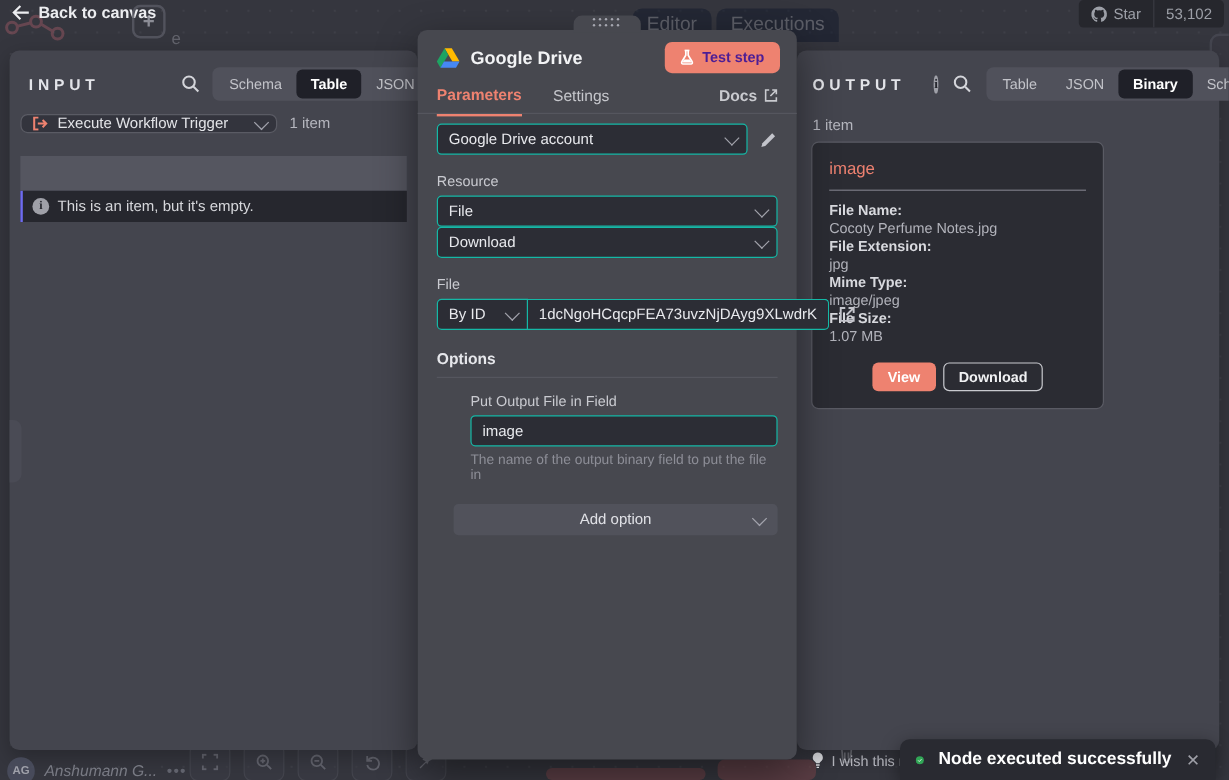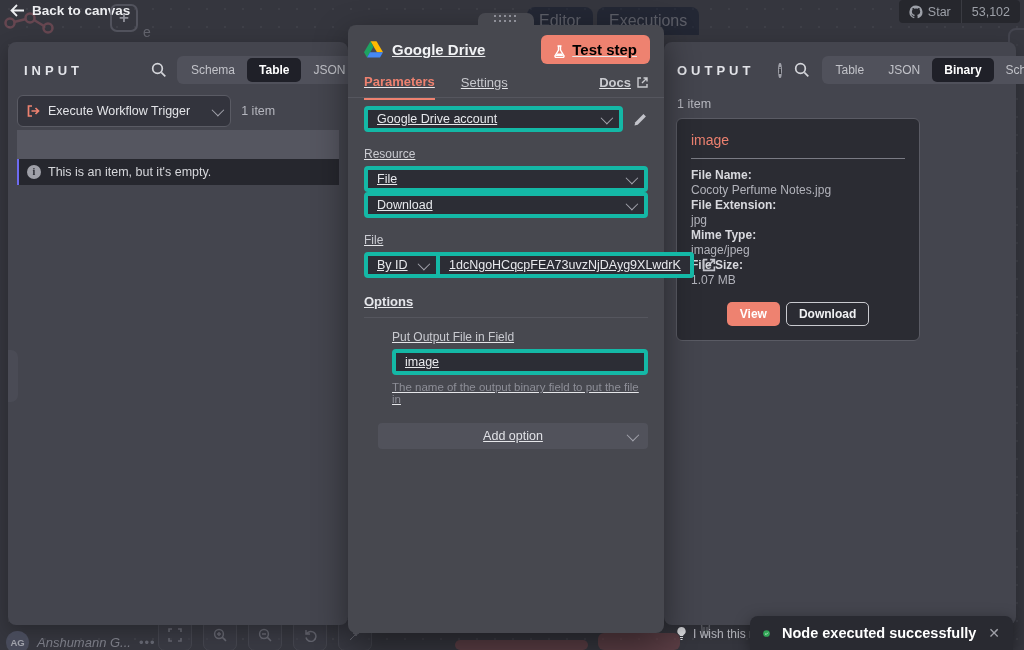--- a/index.html
+++ b/index.html
@@ -48,66 +48,66 @@
   .panel-header { display:flex; align-items:center; padding:14px 12px 10px 16px; gap:10px; }
   .panel-title { font-size:13px; font-weight:600; letter-spacing:4px; color:#e3e4e9; }
   .pill {
     display:flex; align-items:center; background:#50515b; border-radius:6px; padding:2px; margin-left:auto;
   }
   .pill .tab { font-size:12px; color:#c2c3c9; padding:5px 12px; border-radius:5px; cursor:pointer; white-space:nowrap; }
   .pill .tab.active { background:#1f2028; color:#ffffff; font-weight:bold; }
   .count { font-size:12.5px; color:#b5b6be; }
 
   .node-select {
-    display:flex; align-items:center; gap:8px; height:32px; padding:0 9px;
+    display:flex; align-items:center; gap:8px; height:16px; padding:0 9px;
     background:#33343d; border:1px solid #5a5b64; border-radius:6px; font-size:12.5px; color:#e3e4e8;
   }
   .chev { width:9px; height:9px; border-right:1.6px solid #a3a4ad; border-bottom:1.6px solid #a3a4ad; transform:rotate(45deg) translateY(-2px); flex:none; }
 
   .tbl-head { position:absolute; left:9px; right:9px; top:88px; height:29px; background:#555660; }
   .tbl-row {
     position:absolute; left:9px; right:9px; top:117px; height:26px; background:#26272e;
     border-left:2px solid #6e6bf1; display:flex; align-items:center; gap:7px; padding:0 8px;
     font-size:12.5px; color:#d6d7db;
   }
   .info-dot {
     width:14px; height:14px; border-radius:50%; background:#9fa0a8; color:#26272e;
     font-size:10px; font-weight:bold; text-align:center; line-height:14px; font-family:"Liberation Serif", serif;
   }
   .panel-handle { position:absolute; left:0; top:308px; width:10px; height:52px; background:#4a4b55; border-radius:0 7px 7px 0; }
 
   
   .dialog {
     position:absolute; left:348px; top:25px; width:316px; height:608px;
-    background:#47484f; border-radius:8px; box-shadow:0 12px 34px rgba(0,0,0,.45);text-decoration:underline;
+    background:#47484f; border-radius:8px; box-shadow:0 12px 34px rgba(0,0,0,.45);
   }
   .drag-tab {
     position:absolute; top:-12px; left:50%; transform:translateX(-50%);
     width:56px; height:14px; background:#47484f; border-radius:7px 7px 0 0;
     display:flex; align-items:center; justify-content:center;
   }
   .drag-dots { display:grid; grid-template-columns:repeat(5,5px); grid-template-rows:repeat(2,5px); }
   .drag-dots i { width:2px; height:2px; border-radius:50%; background:#a6a7b0; }
   .dlg-header { display:flex; align-items:center; gap:9px; padding:10px 14px 6px 16px; }
   .dlg-title { font-size:15px; font-weight:bold; color:#f2f3f5; }
   .test-btn {
-    margin-left:auto; display:flex; align-items:flex-end; gap:7px;
-    background:#ee8270; color:#000000; font-size:15px; font-weight:bold;
+    margin-left:auto; display:flex; align-items:flex-start; gap:7px;
+    background:#ee8270; color:#4c1d95; font-size:12px; font-weight:bold;
     border:none; border-radius:6px; padding:6px 13px; cursor:pointer;
   }
   .dlg-tabs { display:flex; align-items:center; gap:26px; padding:6px 16px 0 16px; border-bottom:1px solid #55565e; height:28px; }
   .dlg-tab { font-size:13px; color:#c6c7cc; padding-bottom:9px; cursor:pointer; }
   .dlg-tab.active { color:#ee8270; font-weight:bold; border-bottom:2px solid #ee8270; }
   .docs { margin-left:auto; display:flex; align-items:center; gap:6px; font-size:13px; font-weight:bold; color:#c9cacf; padding-bottom:9px; cursor:pointer; }
 
   .dlg-body { padding:8px 16px 0 16px; }
   .f-label { font-size:12px; color:#c9cad0; margin:12px 0 5px; }
   .sel, .inp {
     display:flex; align-items:center; height:26px; padding:0 9px;
-    background:#2c2d35; border:4px solid #14b8a6; border-radius:4px;
+    background:#2c2d35; border:1px solid #14b8a6; border-radius:4px;
     font-size:12.5px; color:#e8e9ed;
   }
   .sel { justify-content:space-between; cursor:pointer; }
   .row { display:flex; align-items:center; gap:10px; }
   .grow { flex:1; }
   .icon-btn { color:#c3c4cb; display:flex; align-items:center; justify-content:center; cursor:pointer; flex:none; }
   .file-row { display:flex; align-items:center; gap:0; }
   .file-row .sel { width:76px; border-radius:4px 0 0 4px; }
   .file-row .inp { flex:1; border-left:none; border-radius:0 4px 4px 0; overflow:hidden; white-space:nowrap; }
   .opts-title { font-size:13px; font-weight:bold; color:#e6e7eb; margin-top:16px; padding-bottom:8px; border-bottom:1px solid #55565e; }

